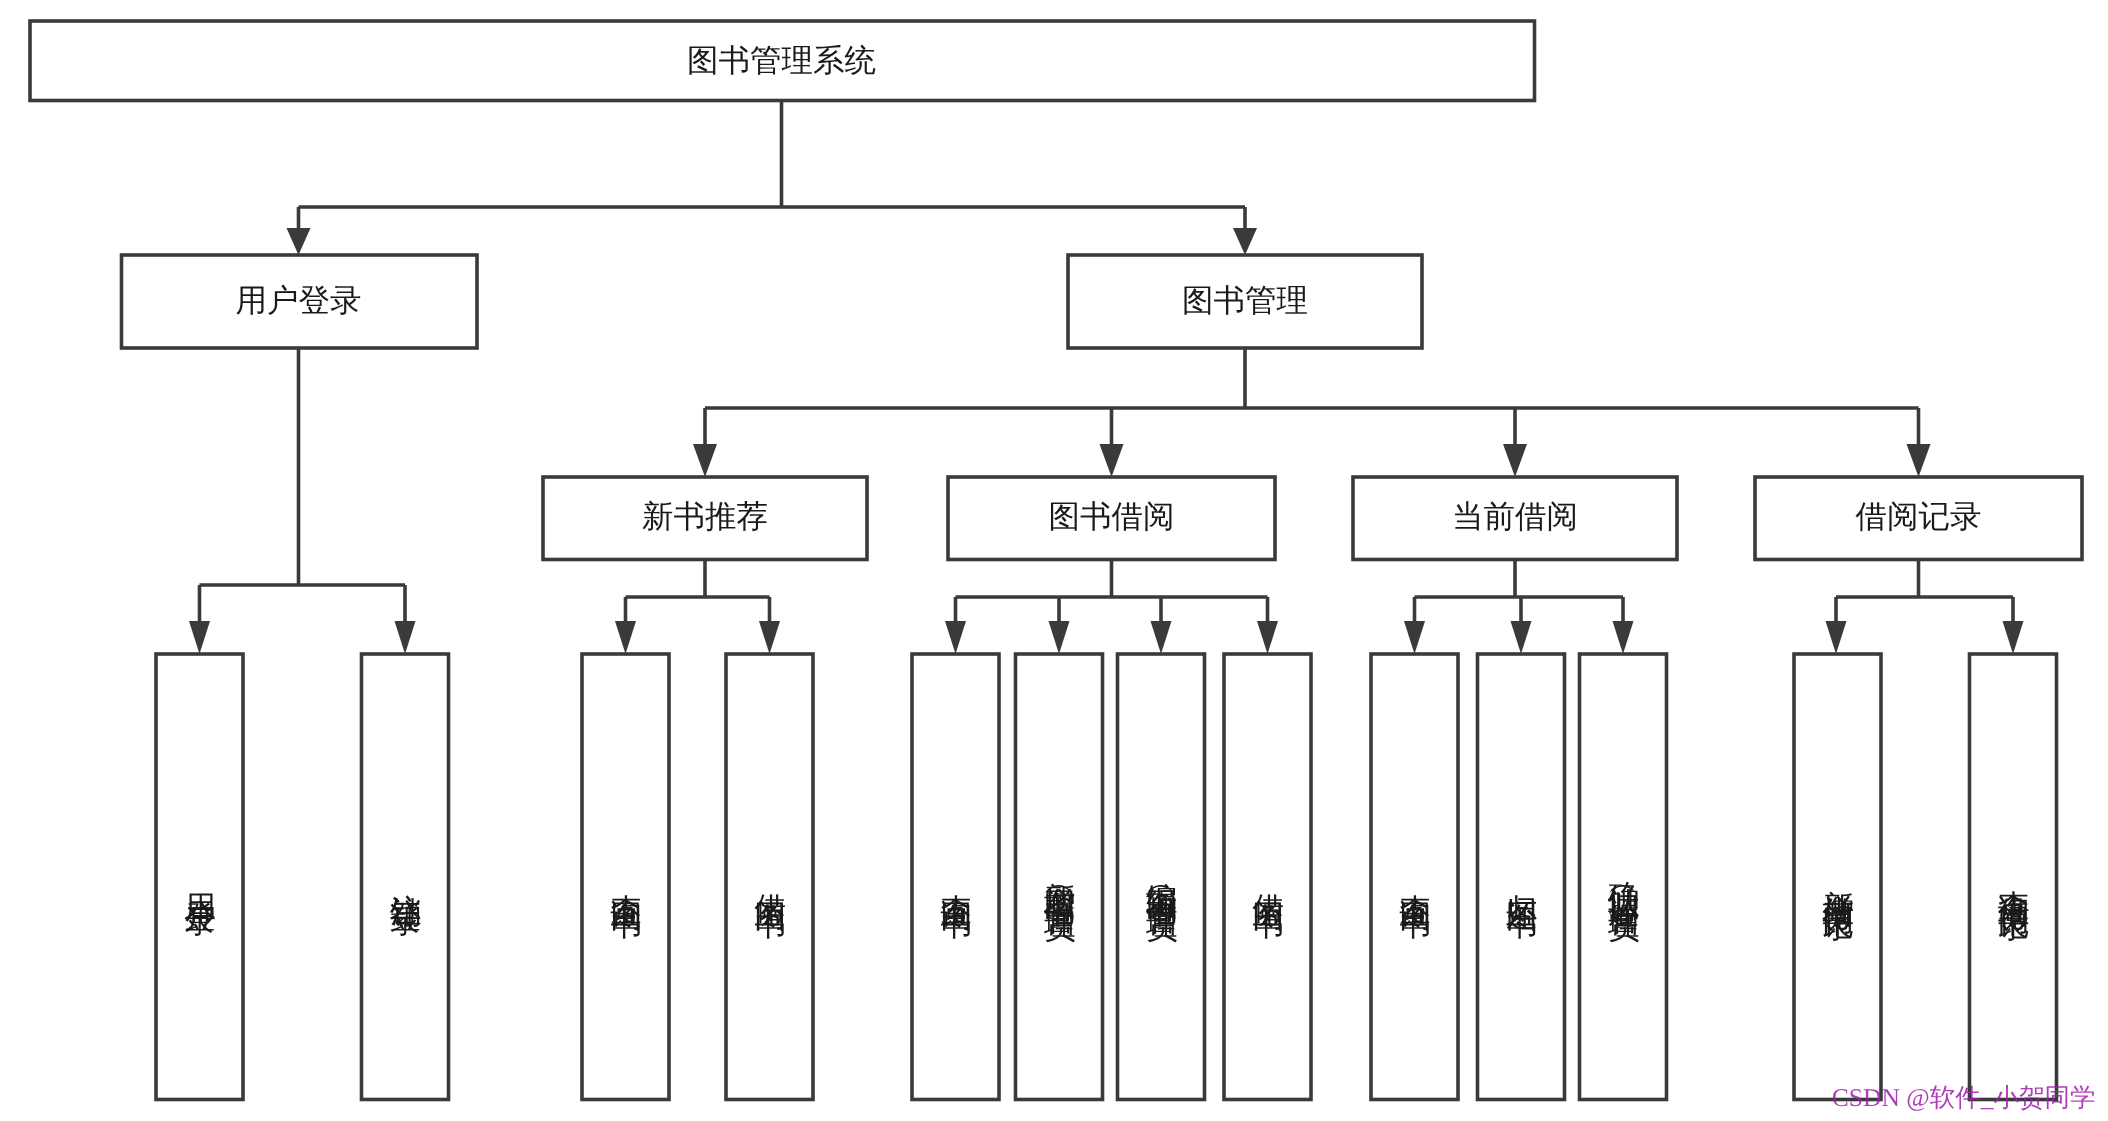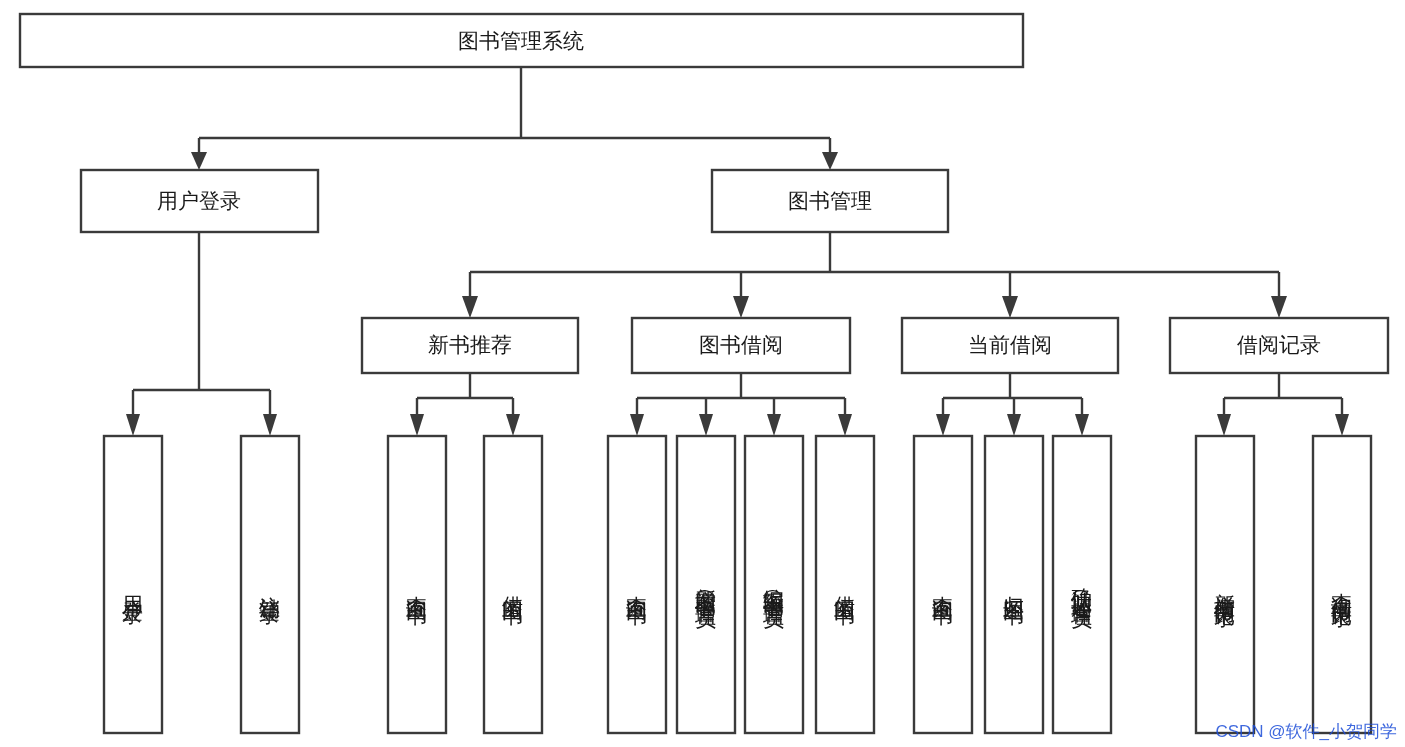--- a/index.html
+++ b/index.html
@@ -66,23 +66,23 @@
     line-height: 1;
     letter-spacing: 3px;
     color: #1a1a1a;
     white-space: nowrap;
     text-align: center;
   }
   .watermark {
     position: absolute;
     right: 8px;
     bottom: 4px;
-    font-family: Liberation Sans, sans-serif;
+    font-family: Liberation Serif, serif;
     font-size: 17px;
-    color: #1d4ed8;
+    color: #a21caf;
     opacity: 0.85;
     white-space: nowrap;
     pointer-events: none;
   }
 </style>
 </head>
 <body>
 
 <div id="diagram-root">
 

